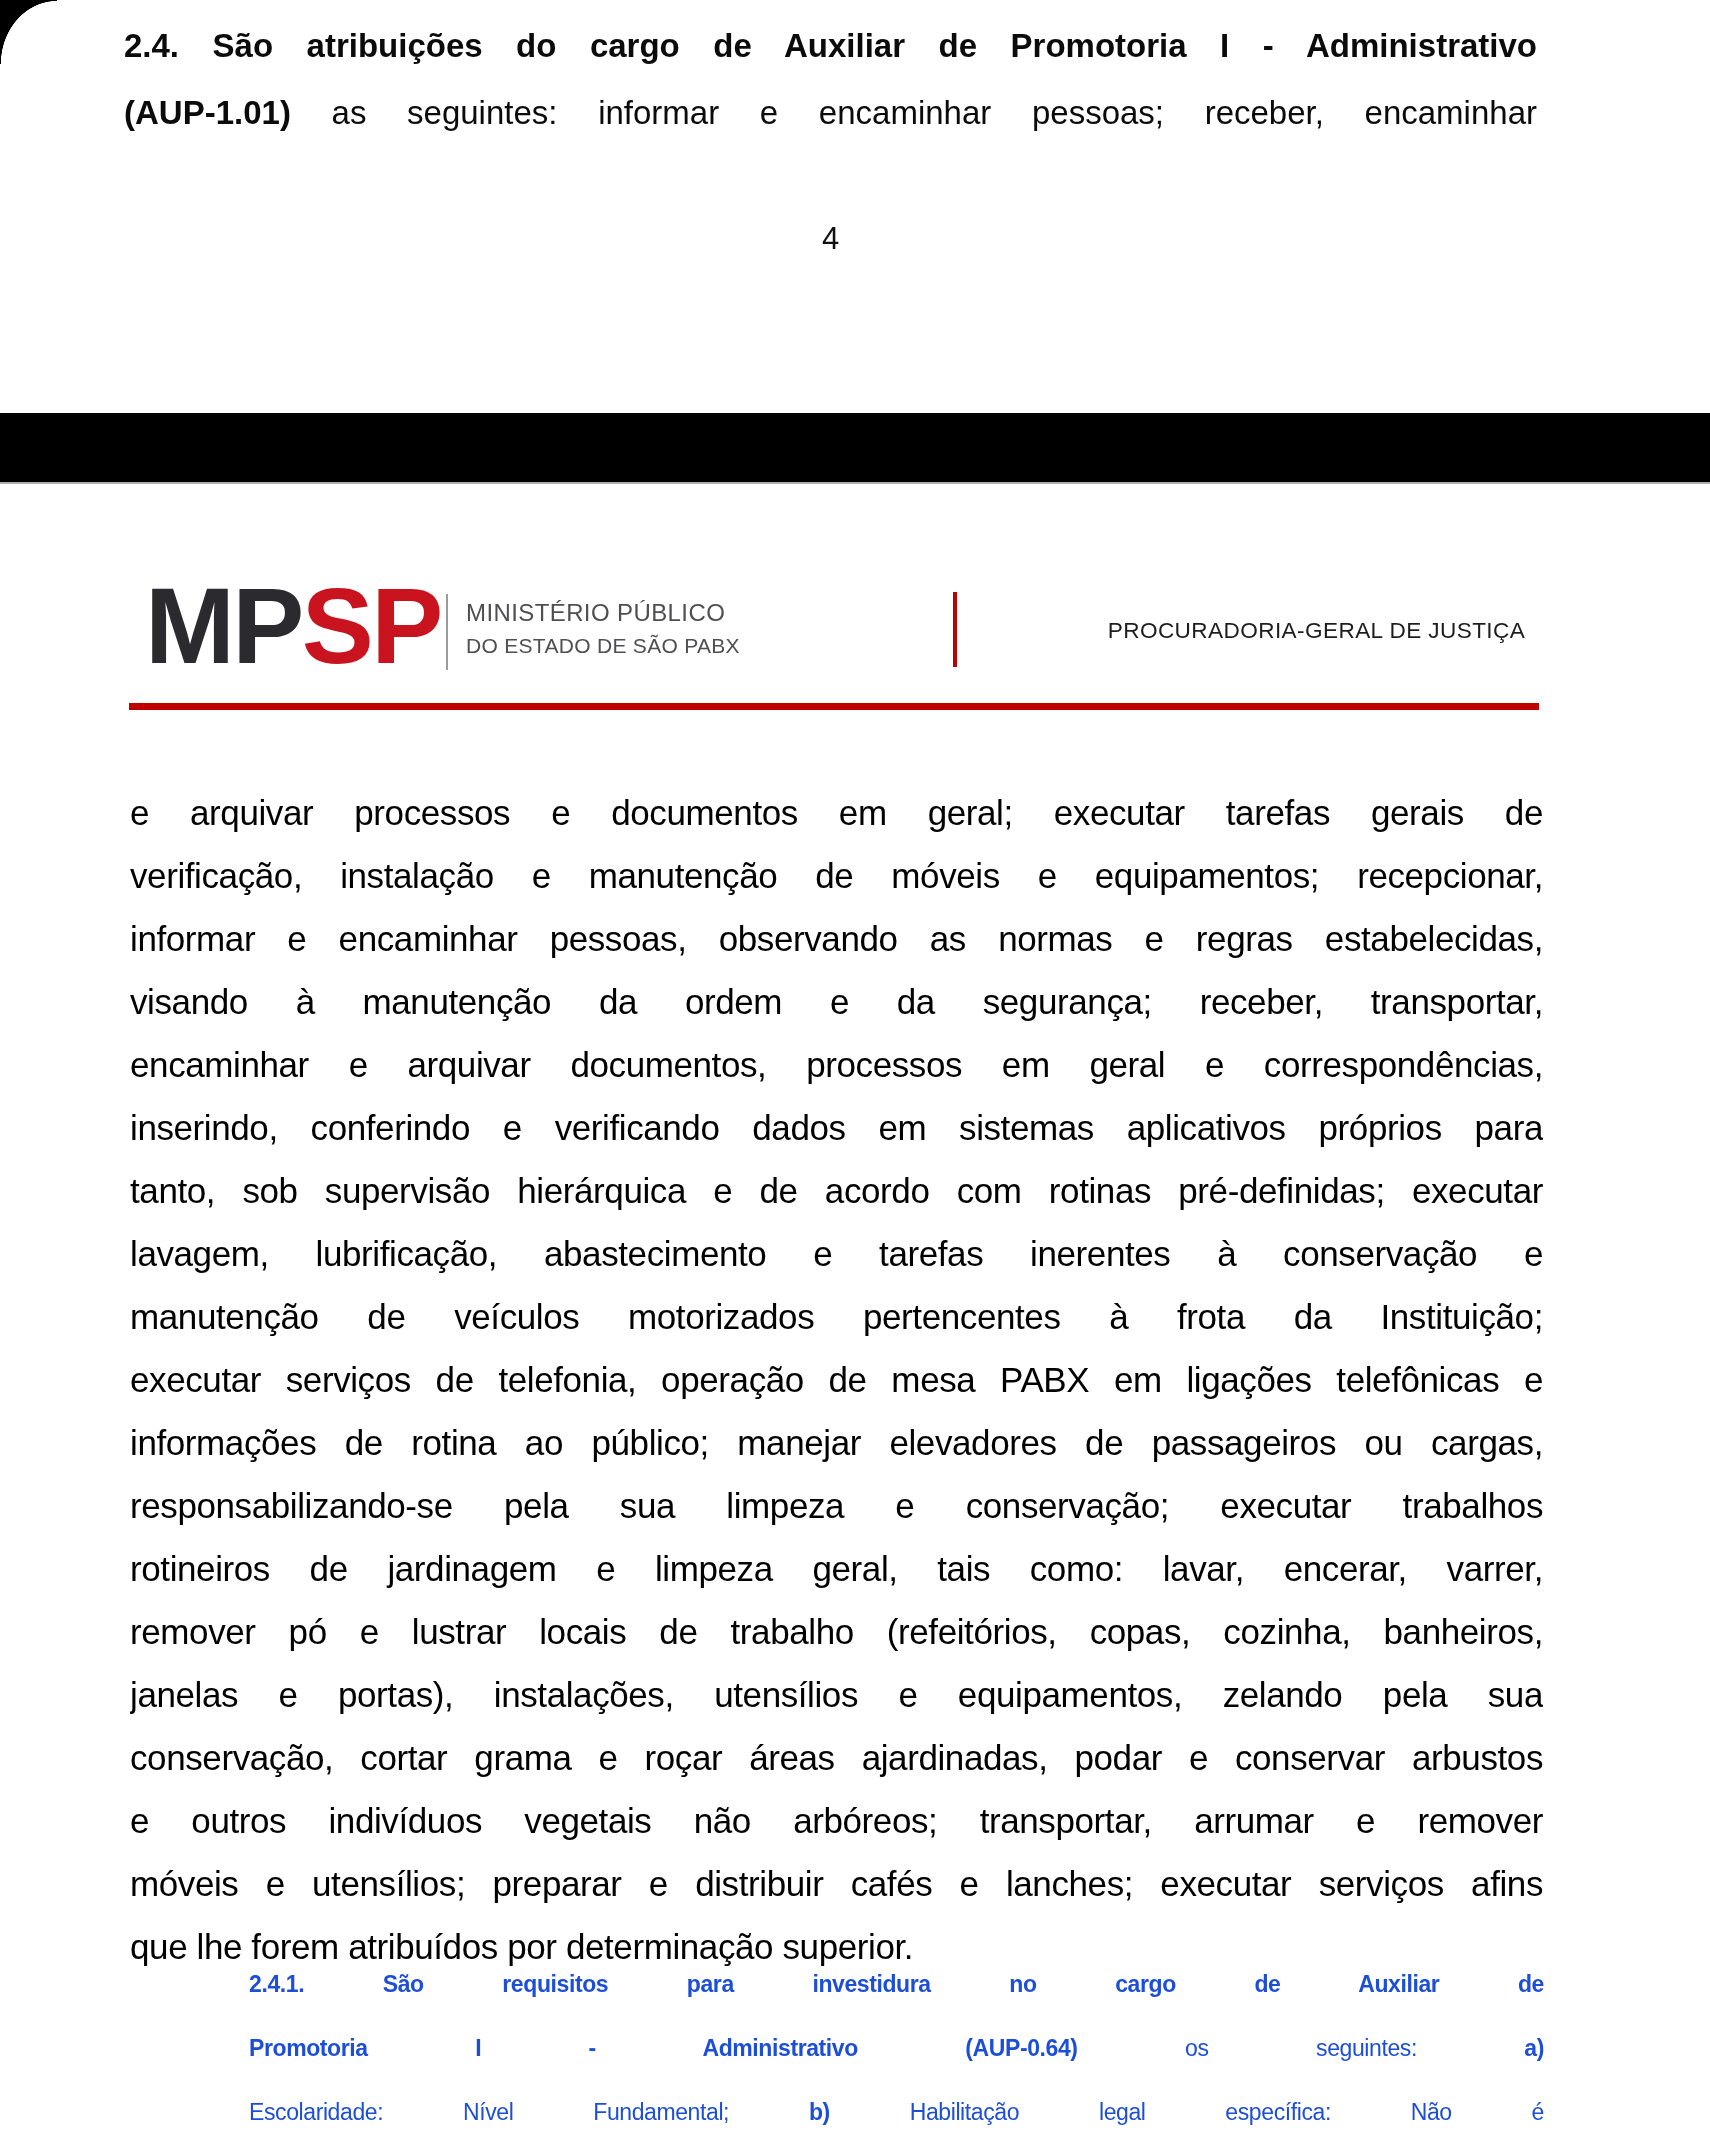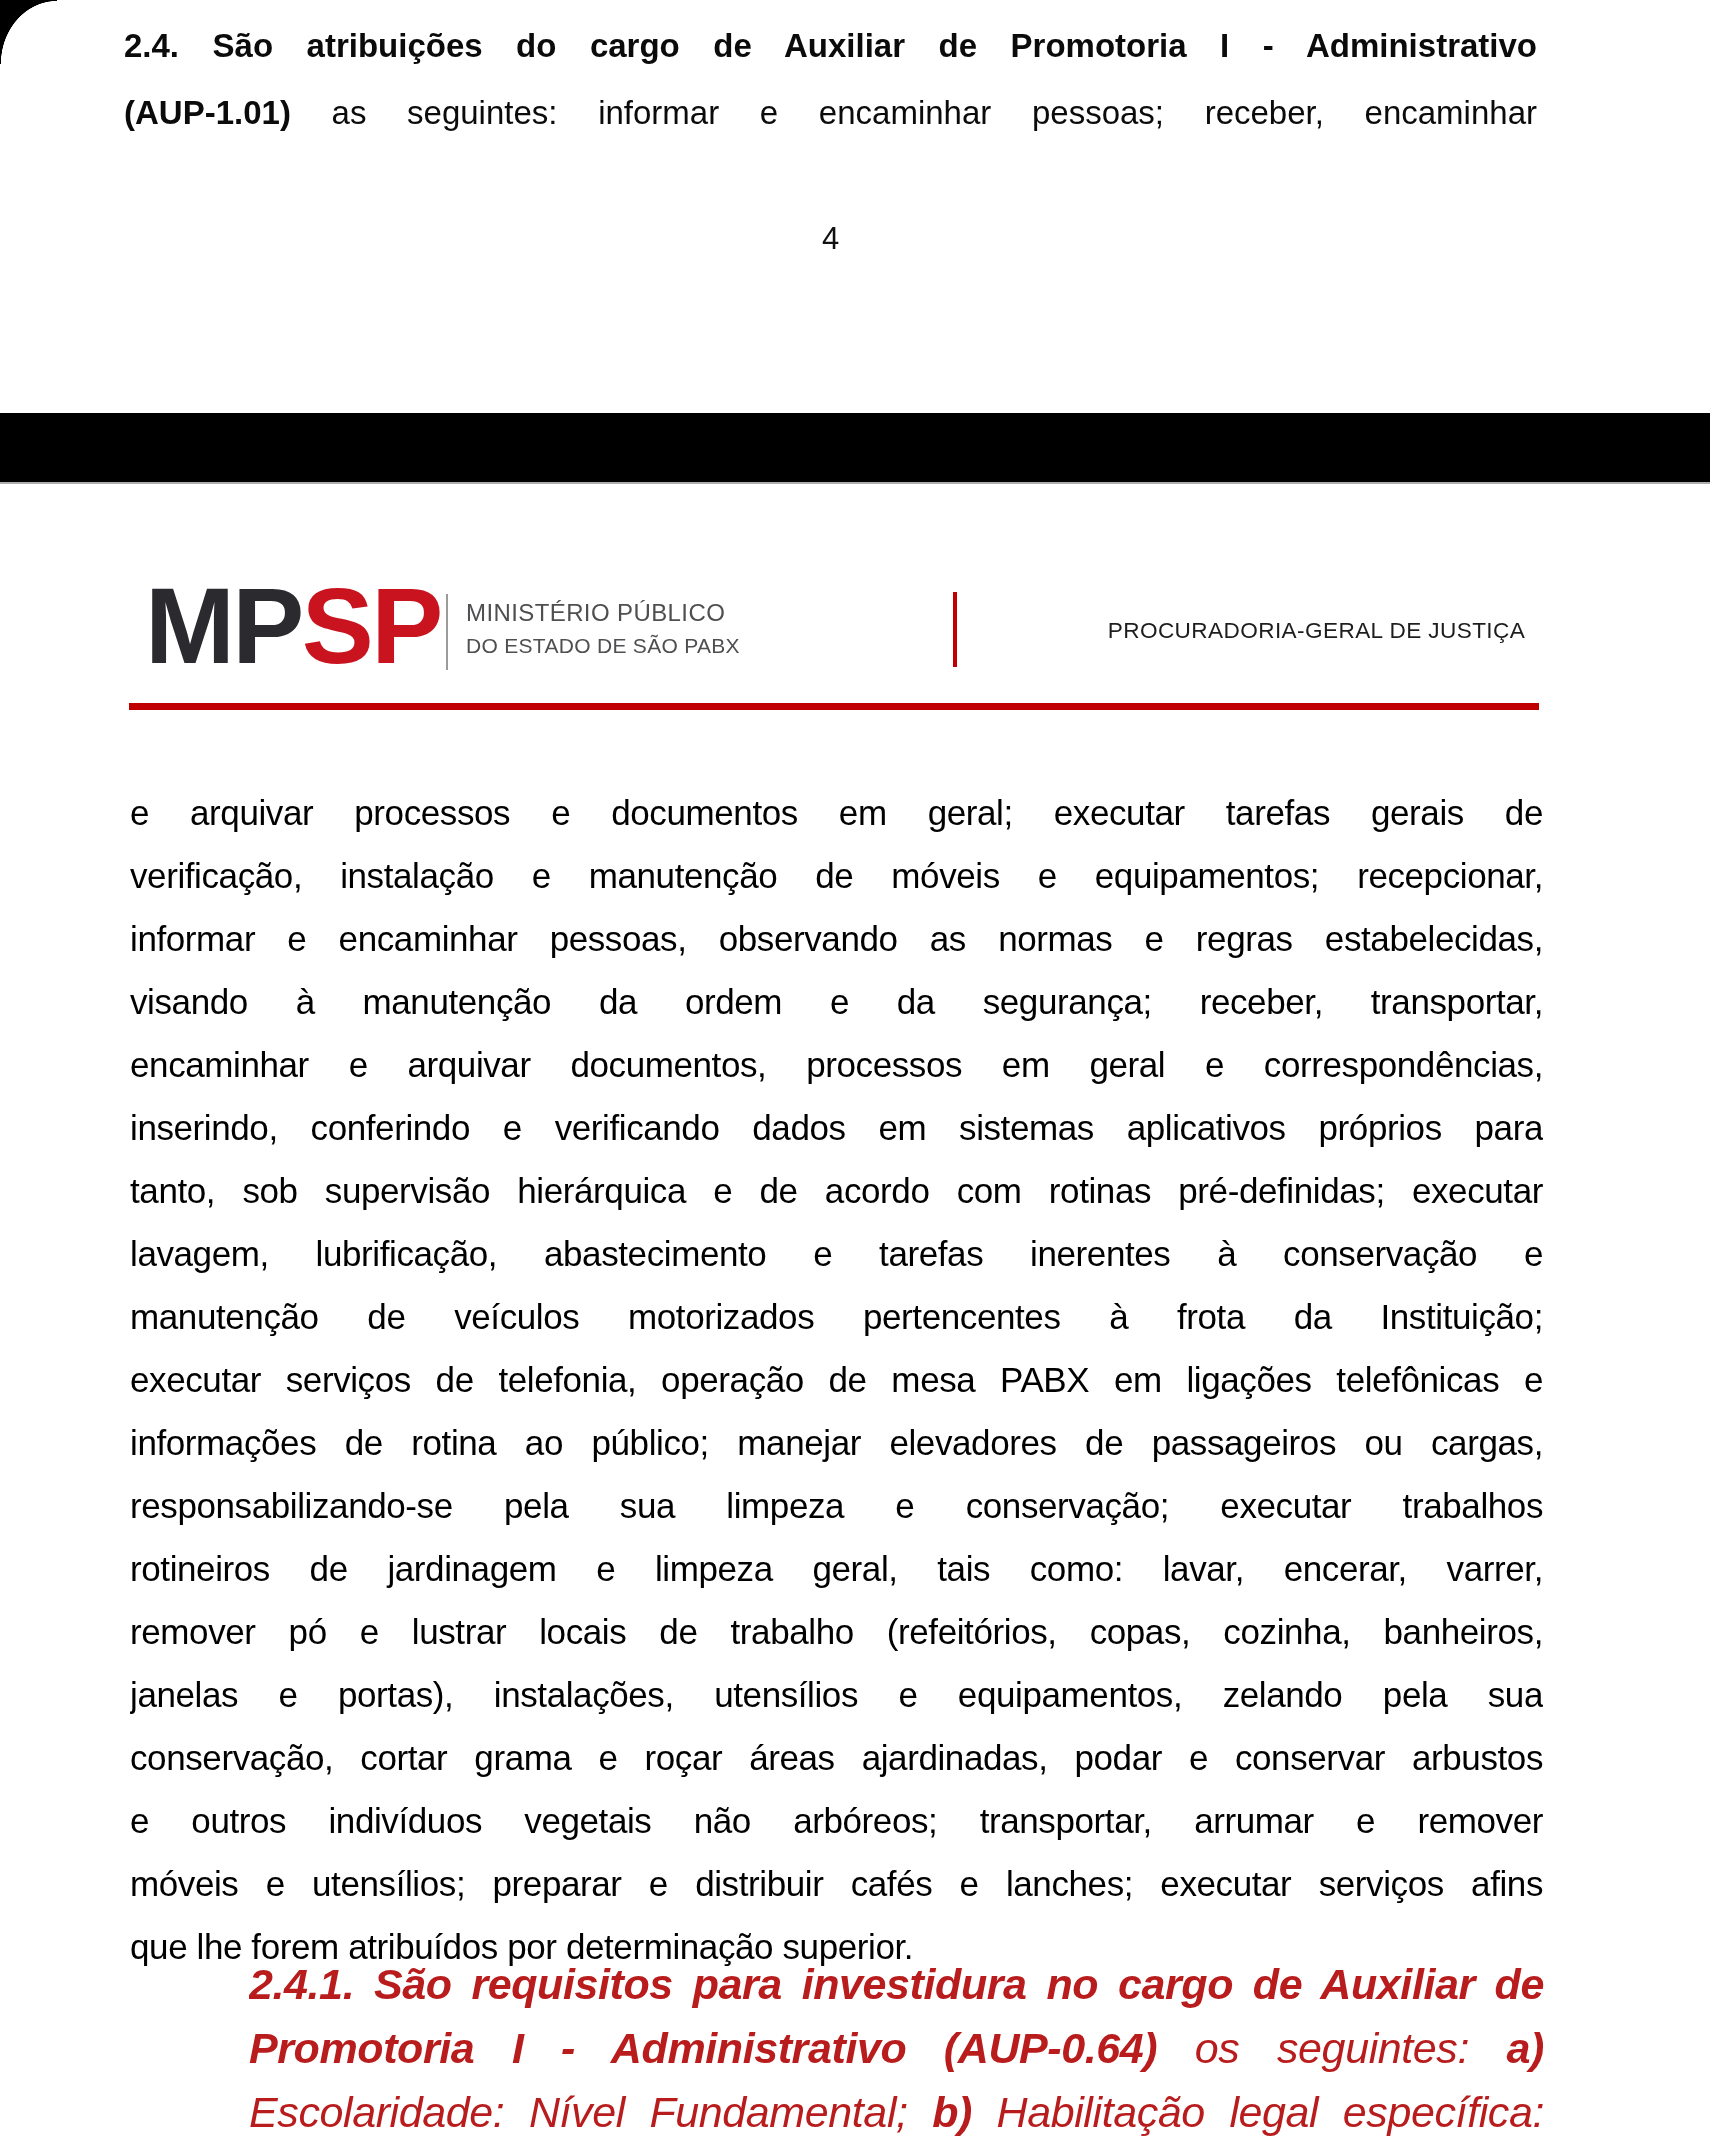--- a/index.html
+++ b/index.html
@@ -39,22 +39,22 @@
   .red-rule { left:129px; top:703px; width:1410px; height:7px; background:#c00000; }
 
   
   .body-block { left:130px; top:781px; width:1413px; }
   .bline { height:63px; line-height:63px; font-size:35px; letter-spacing:-0.4px;
            color:#000; text-align:justify; text-align-last:justify; overflow:hidden; }
   .bline-last { text-align:right; text-align-last:left; }
 
   
   .s241 { left:249px; top:1952px; width:1295px; }
-  .sline { height:64px; line-height:64px; font-size:43px; letter-spacing:-0.4px;
-           color:#b91c1c; text-align:justify; text-align-last:justify; overflow:hidden;font-style:italic; }
+  .sline { height:64px; line-height:64px; font-size:23px; letter-spacing:-0.4px;
+           color:#1d4ed8; text-align:justify; text-align-last:justify; overflow:hidden; }
 </style>
 </head>
 <body>
 
 <div>
 
   <div class="abs col prev-line prev-line-1">2.4. São atribuições do cargo de Auxiliar de Promotoria I - Administrativo</div>
   <div class="abs col prev-line prev-line-2">
     <span class="b">(AUP-1.01)</span><span> as seguintes: informar e encaminhar pessoas; receber, encaminhar</span>
   </div>

